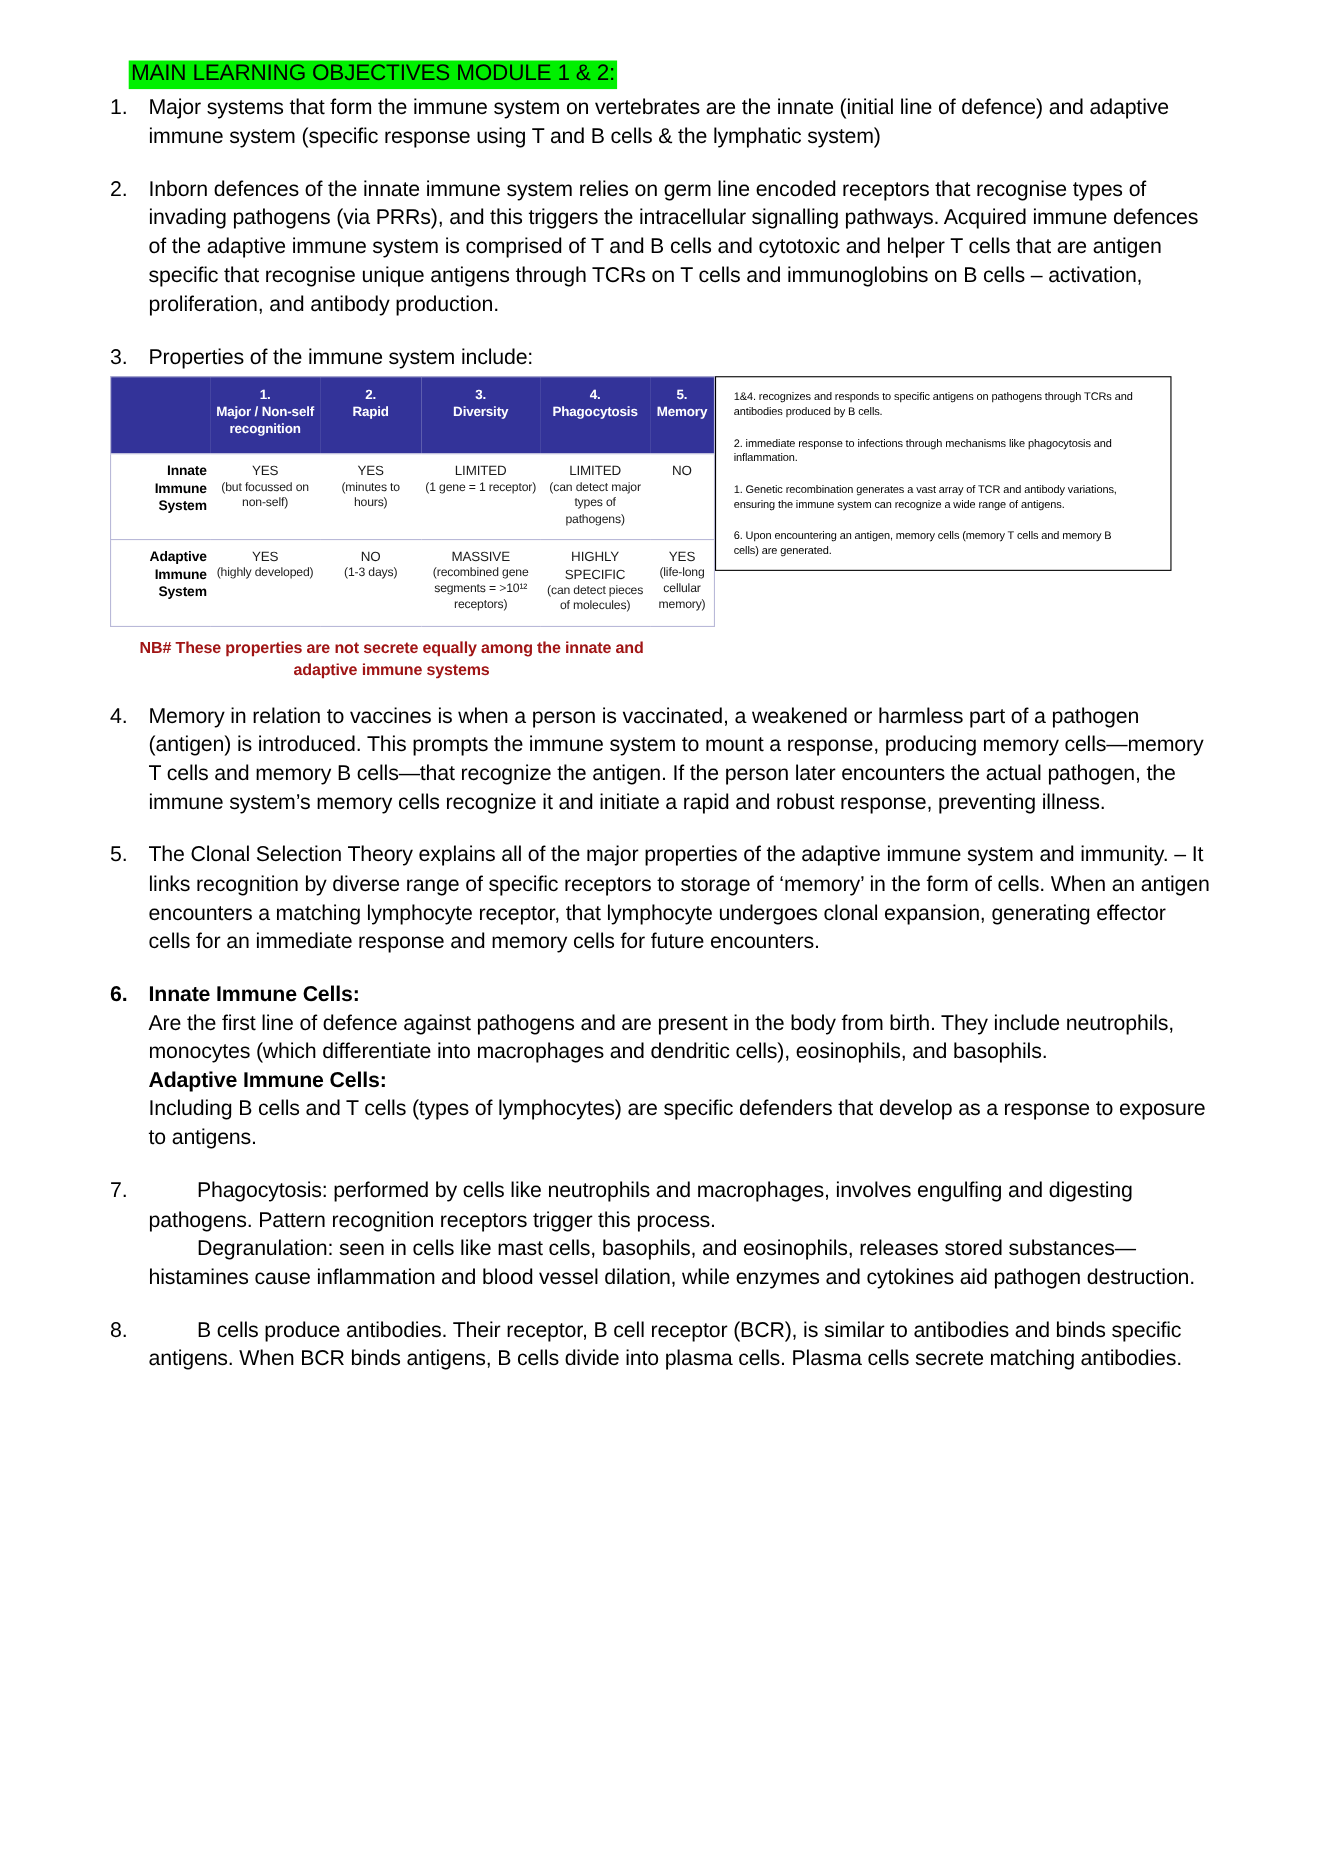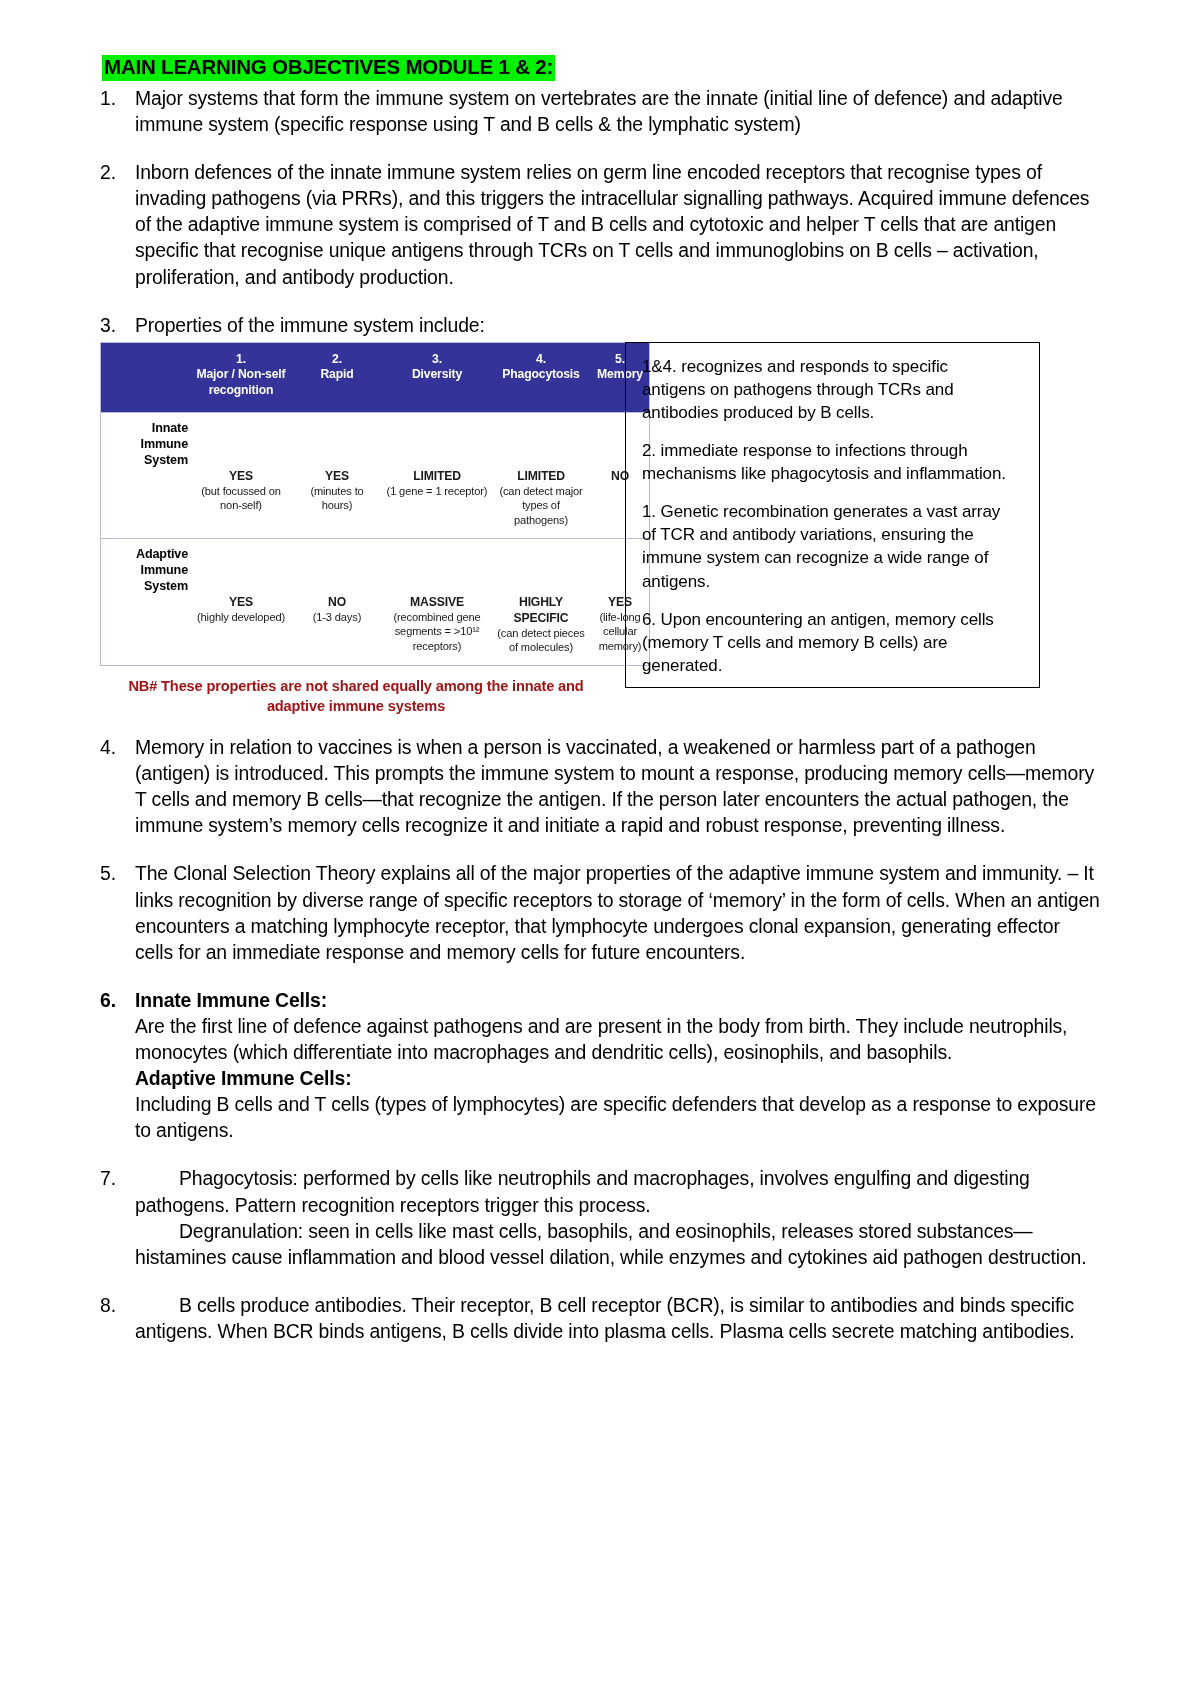--- a/index.html
+++ b/index.html
@@ -16,27 +16,27 @@
     position: relative;
     width: 1200px;
     height: 1696px;
     background: #ffffff;
     overflow: hidden;
     box-sizing: border-box;
     padding: 55px 100px 0 100px;
   }
   .doc-title {
     font-size: 20.5px;
-    font-weight: bold;
+    font-weight: normal;
     letter-spacing: -0.2px;
     background: #00f000;
     display: inline-block;
     padding: 1px 2px 2px 2px;
     line-height: 1.12;
-    margin: 0 0 4px 2px;
+    margin: 0 0 4px 17px;
   }
   ol.objectives {
     list-style: none;
     margin: 0;
     padding: 0;
     counter-reset: obj;
   }
   ol.objectives > li {
     position: relative;
     counter-increment: obj;
@@ -103,45 +103,45 @@
     line-height: 1.32;
     color: #1a1a1a;
   }
   .prop-table td.rowhead {
     font-weight: bold;
     font-size: 12.6px;
     text-align: right;
     line-height: 1.3;
     color: #000;
   }
-  .cell-main { font-weight: bold; display: block; font-size: 12.2px; margin-top: 48px; }
+  .cell-main { font-weight: normal; display: block; font-size: 12.2px; }
   .cell-sub { display: block; font-size: 11.1px; font-weight: normal; }
   .col-1 { width: 86px; }
   .col-2 { width: 96px; }
   .col-3 { width: 88px; }
   .col-4 { width: 104px; }
   .col-5 { width: 96px; }
   .col-6 { width: 54px; }
   .nb-caption {
     margin-top: 11px;
     text-align: center;
     color: #a01515;
     font-weight: bold;
     font-size: 14.6px;
     line-height: 1.34;
   }
 
   .fig-right {
-    margin-left: 13px;
+    margin-left: 38px;
     flex: 0 0 415px;
     width: 415px;
     border: 1px solid #000000;
     box-sizing: border-box;
     padding: 12px 30px 10px 16px;
-    font-size: 17px;
+    font-size: 10px;
     line-height: 1.36;
     letter-spacing: -0.1px;
   }
   .fig-right p { margin: 0 0 15px 0; }
   .fig-right p:last-child { margin-bottom: 0; }
 
   .sub-head {
     font-weight: bold;
     display: block;
   }
@@ -237,21 +237,21 @@
                   <span class="cell-main">HIGHLY SPECIFIC</span>
                   <span class="cell-sub">(can detect pieces of molecules)</span>
                 </td>
                 <td class="col-6">
                   <span class="cell-main">YES</span>
                   <span class="cell-sub">(life-long cellular memory)</span>
                 </td>
               </tr>
             </tbody>
           </table>
-          <div class="nb-caption">NB# These properties are not shared equally among the innate and adaptive immune systems</div>
+          <div class="nb-caption">NB# These properties are not secrete equally among the innate and adaptive immune systems</div>
         </div>
 
         <div class="fig-right">
           <p>1&amp;4.  recognizes and responds to specific antigens on pathogens through TCRs and antibodies produced by B cells.</p>
           <p>2.  immediate response to infections through mechanisms like phagocytosis and inflammation.</p>
           <p>1. Genetic recombination generates a vast array of TCR and antibody variations, ensuring the immune system can recognize a wide range of antigens.</p>
           <p>6.  Upon encountering an antigen, memory cells (memory T cells and memory B cells) are generated.</p>
         </div>
 
       </div>

